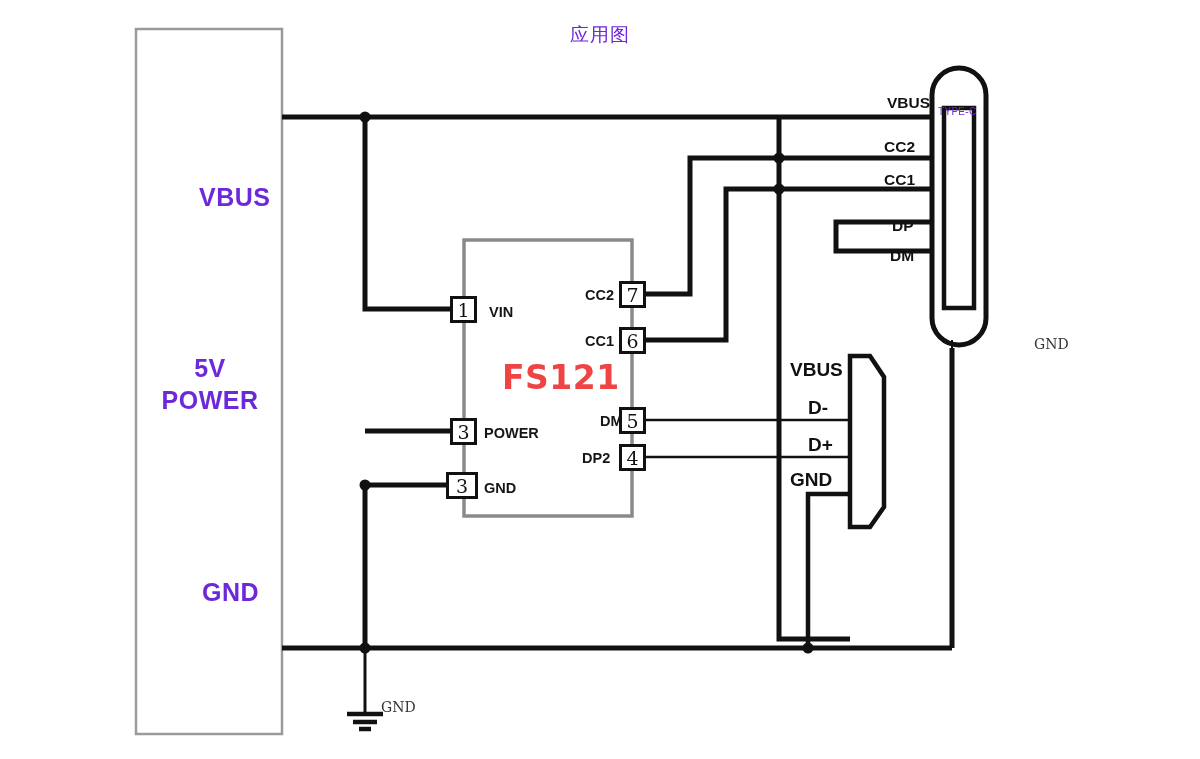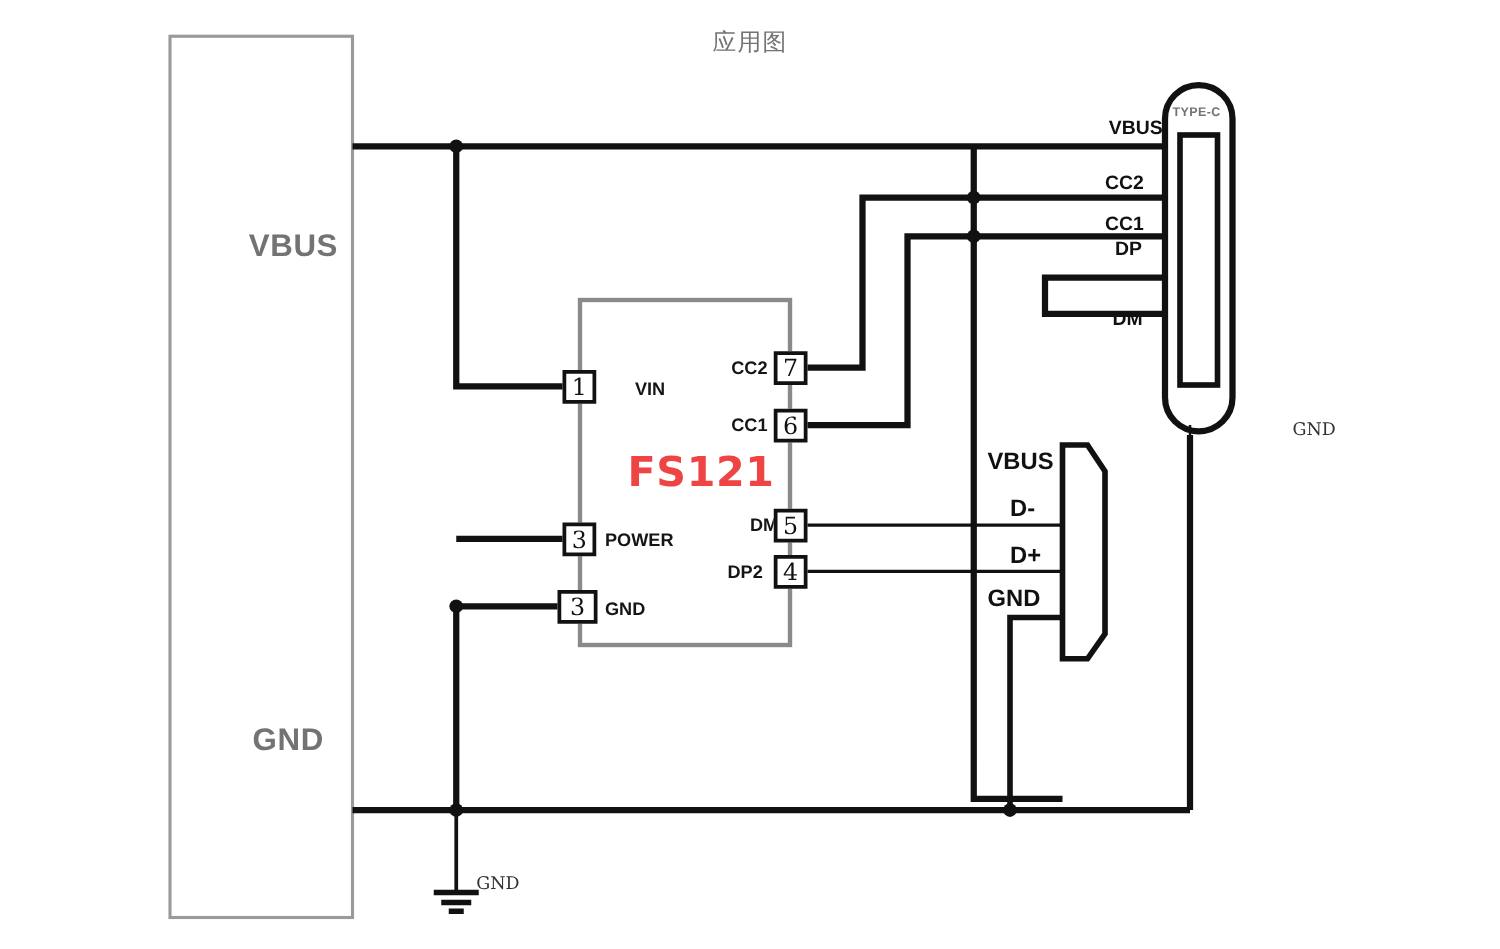--- a/index.html
+++ b/index.html
@@ -20,21 +20,21 @@
   #schematic {
     position: absolute;
     left: 0;
     top: 0;
     width: 1200px;
     height: 759px;
   }
   .lbl {
     position: absolute;
     white-space: pre;
-    color: #737373;
+    color: #6d28d9;
     font-family: "Liberation Sans", sans-serif;
     line-height: 1.05;
   }
   .title-lbl {
     font-size: 19px;
     letter-spacing: 1px;
     font-family: "DejaVu Sans", sans-serif;
   }
   .rail-lbl {
     font-size: 25px;
@@ -71,22 +71,23 @@
   .conn-lbl {
     font-size: 15.5px;
     font-weight: bold;
     color: #111111;
   }
   .conn-lbl.big {
     font-size: 19px;
   }
   .typec-lbl {
     font-size: 10px;
-    font-weight: bold;
+    font-weight: normal;
     letter-spacing: 0.3px;
+    margin-top: 21px;
   }
   .gnd-serif {
     font-family: "DejaVu Serif", serif;
     font-size: 14px;
     color: #333333;
   }
   .watermark {
     position: absolute;
     color: #e2e2e2;
     font-size: 33px;
@@ -146,26 +147,27 @@
     <rect x="944" y="108" width="30" height="200" fill="#ffffff" stroke="#111111" stroke-width="4.5"></rect>
 
     <path d="M952 340 L952 348" stroke="#111111" stroke-width="2" fill="none"></path>
     <path d="M952 348 L952 648" stroke="#111111" stroke-width="5" fill="none"></path>
 
   </svg>
 
   <div class="lbl title-lbl" style="left:570px; top:25px;">应用图</div>
 
   <div class="lbl rail-lbl" style="left:199px; top:184px;">VBUS</div>
+  <div class="lbl rail-lbl two-line" style="left:160px; top:352px; width:100px;"><span>5V</span><br><span>POWER</span></div>
   <div class="lbl rail-lbl" style="left:202px; top:579px;">GND</div>
 
   <div class="chip-name" style="left:502px; top:358px; color:#ef4444;">FS121</div>
 
   <div class="pinnum" style="left:450px; top:296px; width:27px; height:27px; line-height:22px;">1</div>
-  <div class="lbl pinname" style="left:508px; top:305px;">VIN</div>
+  <div class="lbl pinname" style="left:489px; top:305px;">VIN</div>
 
   <div class="pinnum" style="left:450px; top:418px; width:27px; height:27px; line-height:22px;">3</div>
   <div class="lbl pinname" style="left:484px; top:426px;">POWER</div>
 
   <div class="pinnum" style="left:446px; top:472px; width:32px; height:27px; line-height:22px;">3</div>
   <div class="lbl pinname" style="left:484px; top:481px;">GND</div>
 
   <div class="pinnum" style="left:619px; top:281px; width:27px; height:27px; line-height:22px;">7</div>
   <div class="lbl pinname" style="left:585px; top:288px;">CC2</div>
 
@@ -176,21 +178,21 @@
   <div class="lbl pinname" style="left:600px; top:414px;">DM2</div>
 
   <div class="pinnum" style="left:619px; top:444px; width:27px; height:27px; line-height:22px;">4</div>
   <div class="lbl pinname" style="left:582px; top:451px;">DP2</div>
 
   <div class="lbl typec-lbl" style="left:938px; top:86px;">TYPE-C</div>
 
   <div class="lbl conn-lbl" style="left:887px; top:95px;">VBUS</div>
   <div class="lbl conn-lbl" style="left:884px; top:139px;">CC2</div>
   <div class="lbl conn-lbl" style="left:884px; top:172px;">CC1</div>
-  <div class="lbl conn-lbl" style="left:892px; top:192px;">DP</div>
+  <div class="lbl conn-lbl" style="left:892px; top:218px;">DP</div>
   <div class="lbl conn-lbl" style="left:890px; top:238px;margin-top:10px;">DM</div>
 
   <div class="lbl gnd-serif" style="left:1034px; top:337px;">GND</div>
 
   <div class="lbl conn-lbl big" style="left:790px; top:360px;">VBUS</div>
   <div class="lbl conn-lbl big" style="left:808px; top:398px;">D-</div>
   <div class="lbl conn-lbl big" style="left:808px; top:435px;">D+</div>
   <div class="lbl conn-lbl big" style="left:790px; top:470px;">GND</div>
 
   <div class="lbl gnd-serif" style="left:381px; top:700px;">GND</div>

